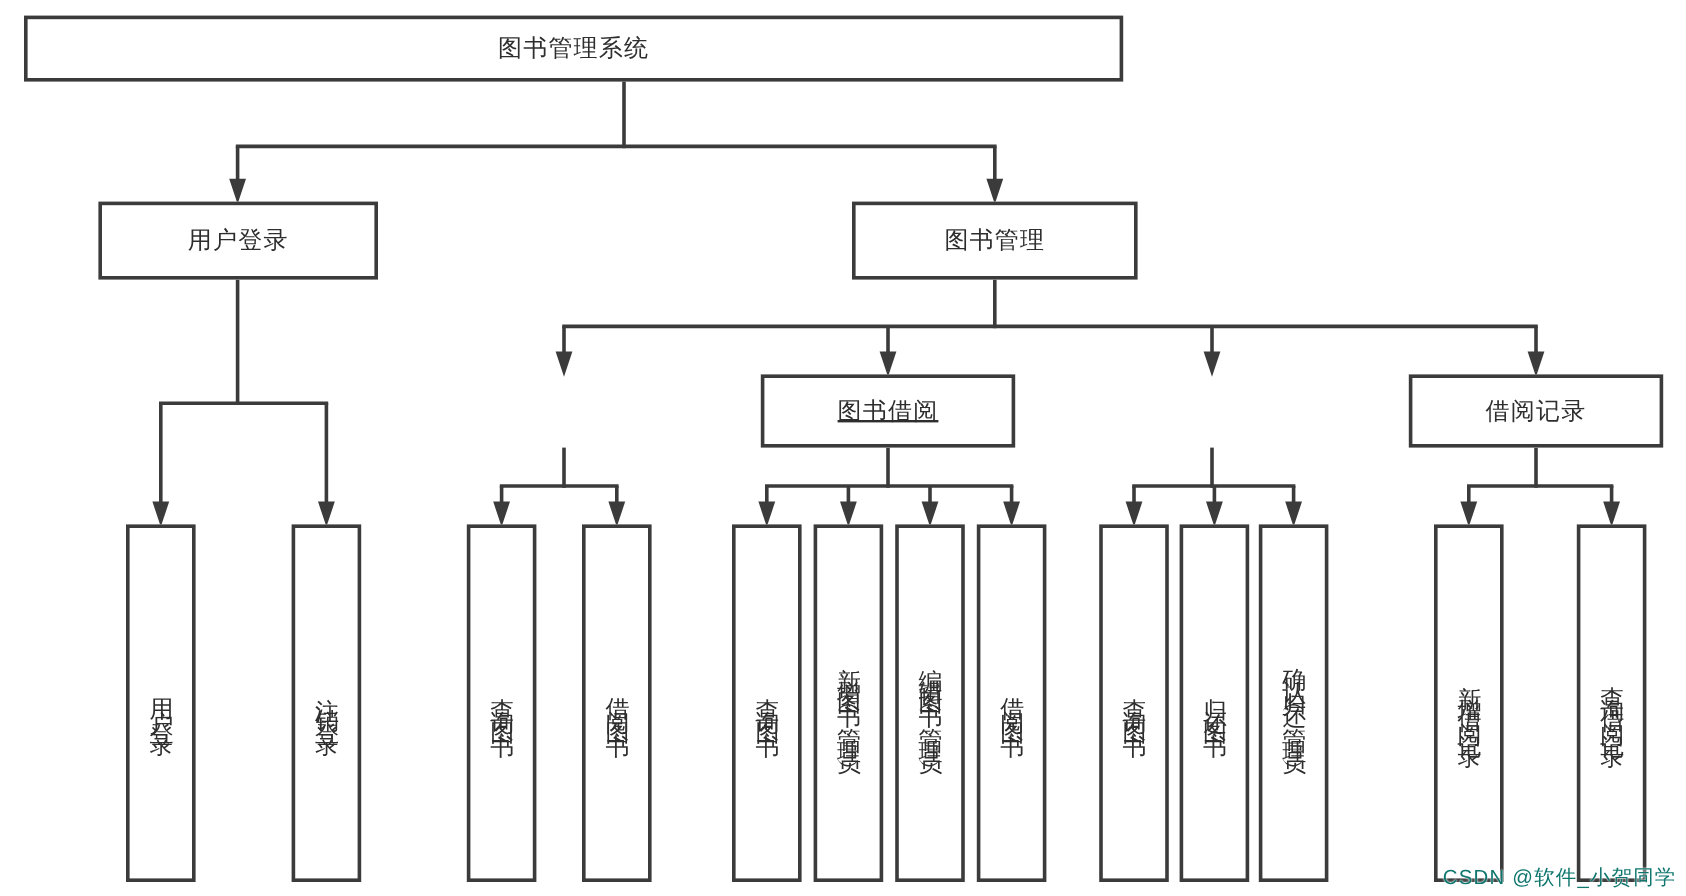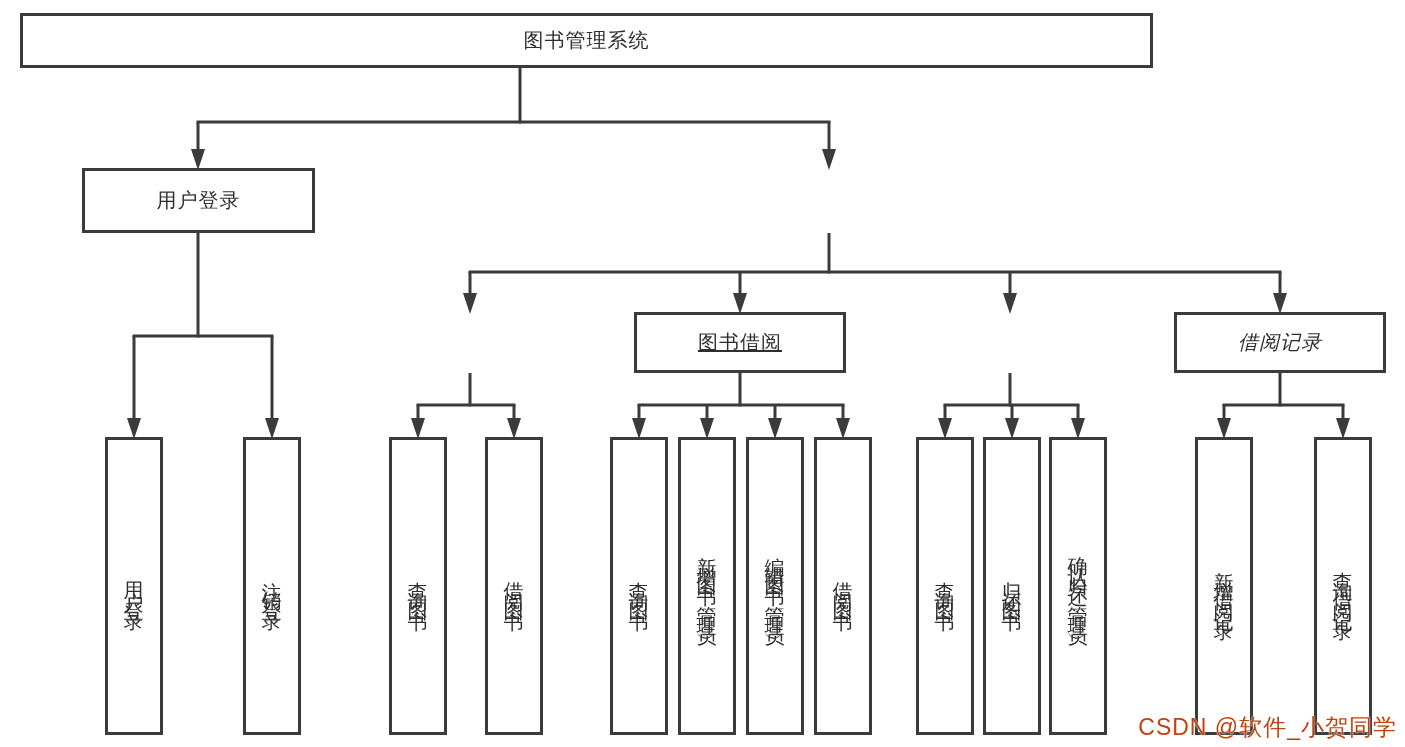--- a/index.html
+++ b/index.html
@@ -36,49 +36,49 @@
     white-space: nowrap;
   }
   .vbox {
     writing-mode: vertical-rl;
     text-orientation: mixed;
     letter-spacing: 10px;
     line-height: 1;
     white-space: normal;
   }
   
-  .n-root  { left: 20px;   top: 13px;  width: 1133px; height: 55px; }
+  .n-root  { left: 20px;   top: 13px;  width: 916px; height: 55px; }
   .n-login { left: 82px;   top: 168px; width: 233px;  height: 65px; }
   .n-mgmt  { left: 710px;  top: 168px; width: 238px;  height: 65px; }
   .n-l3a   { left: 363px;  top: 312px; width: 215px;  height: 61px; }
   .n-l3b   { left: 634px;  top: 312px; width: 212px;  height: 61px; text-decoration: underline; }
   .n-l3c   { left: 904px;  top: 312px; width: 213px;  height: 61px; }
-  .n-l3d   { left: 1174px; top: 312px; width: 212px;  height: 61px; font-style: italic; }
+  .n-l3d   { left: 1174px; top: 312px; width: 212px;  height: 61px; }
   
   .leaf { top: 437px; width: 58px; height: 298px; }
   .lf1  { left: 105px; }
   .lf2  { left: 243px; }
   .lf3  { left: 389px; }
   .lf4  { left: 485px; }
   .lf5  { left: 610px; }
   .lf6  { left: 678px; }
   .lf7  { left: 746px; }
   .lf8  { left: 814px; }
   .lf9  { left: 916px; }
   .lf10 { left: 983px; }
   .lf11 { left: 1049px; }
   .lf12 { left: 1195px; }
   .lf13 { left: 1314px; }
   .watermark {
     position: absolute;
     right: 8px;
     bottom: 4px;
     z-index: 3;
-    color: #c2410c;
-    font-size: 23px;
+    color: #0f766e;
+    font-size: 17px;
     letter-spacing: 1px;
     text-shadow: 0 0 2px #ffffff, 0 0 1px #ffffff;
   }
 </style>
 </head>
 <body>
 
 <div class="stage">
 
   <svg class="connectors" width="1405" height="747">
@@ -132,20 +132,21 @@
       <polygon points="938,418 952,418 945,439" fill="#3b3b3b"></polygon>
       <polygon points="1005,418 1019,418 1012,439" fill="#3b3b3b"></polygon>
       <polygon points="1071,418 1085,418 1078,439" fill="#3b3b3b"></polygon>
       <polygon points="1217,418 1231,418 1224,439" fill="#3b3b3b"></polygon>
       <polygon points="1336,418 1350,418 1343,439" fill="#3b3b3b"></polygon>
     </svg>
 
   <div class="node n-root">图书管理系统</div>
 
   <div class="node n-login">用户登录</div>
+  <div class="node n-mgmt">图书管理</div>
 
   <div class="node n-l3b">图书借阅</div>
   <div class="node n-l3d">借阅记录</div>
 
   <div class="node vbox leaf lf1">用户登录</div>
   <div class="node vbox leaf lf2">注销登录</div>
 
   <div class="node vbox leaf lf3">查询图书</div>
   <div class="node vbox leaf lf4">借阅图书</div>
 

